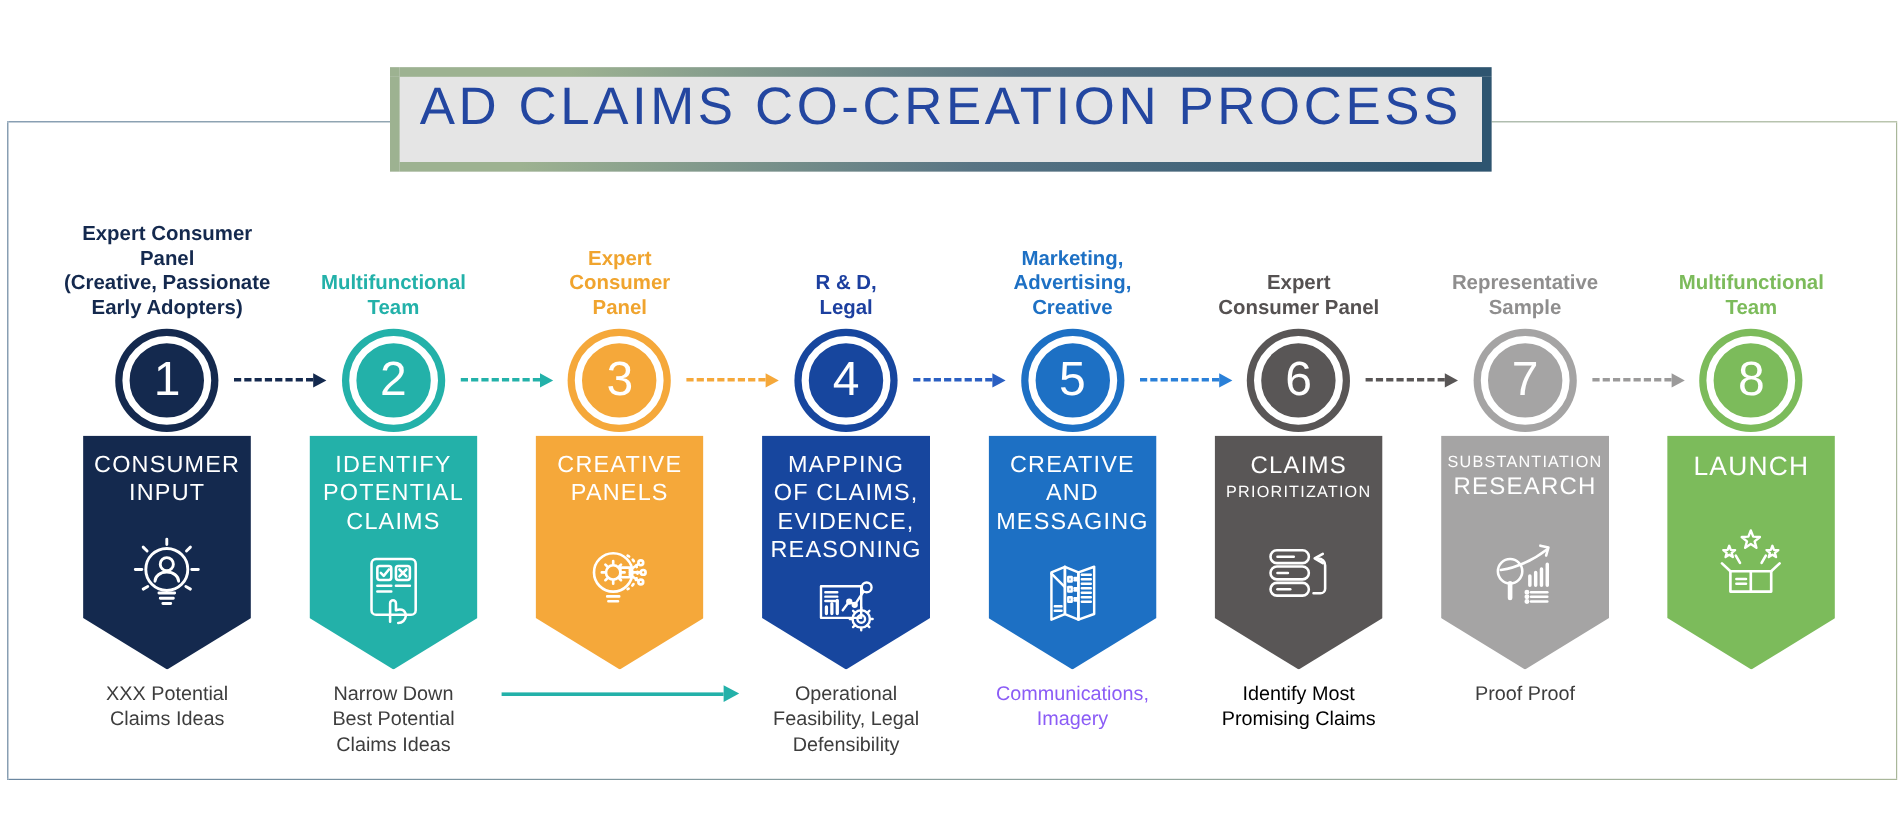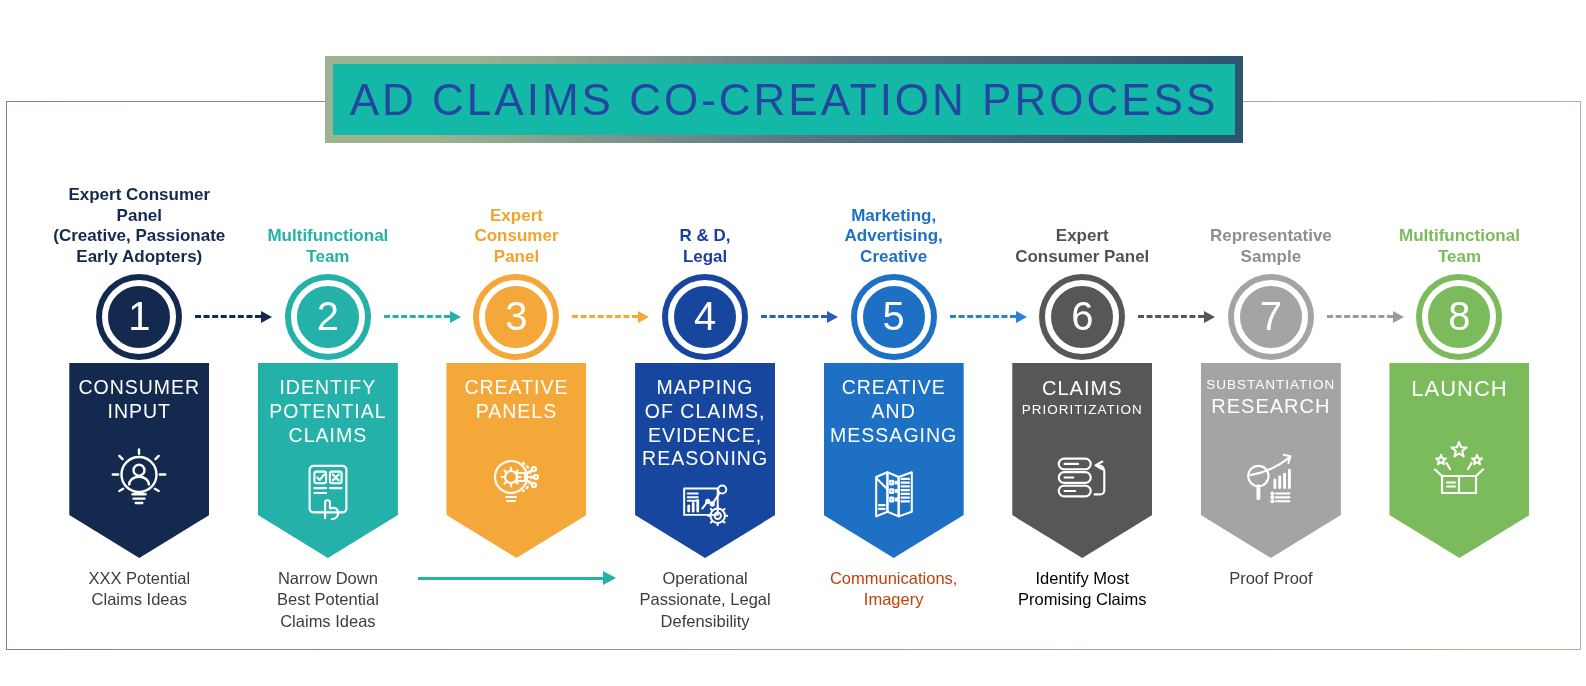--- a/index.html
+++ b/index.html
@@ -7,23 +7,23 @@
     width:1586px;height:686px;position:relative;overflow:hidden;
     font-family:"Liberation Sans",sans-serif;
   }
   
   .frame{
     position:absolute;left:6px;top:101px;width:1573px;height:547px;
     border:1px solid;border-image:linear-gradient(90deg,var(--f1,#6b87a0),var(--f2,#a9b79a)) 1;
   }
   
   .title-box{
-    position:absolute;left:325px;top:56px;width:918px;height:87px;background:#14b8a6;
+    position:absolute;left:325px;top:56px;width:918px;height:87px;background:#e5e5e5;
     border:8px solid;border-image:linear-gradient(115deg,var(--t1,#9db291) 15%,#587484 55%,var(--t2,#2e5570) 95%) 1;
-    display:flex;align-items:center;justify-content:center;z-index:3;box-sizing:border-box;
+    display:flex;align-items:flex-start;justify-content:center;z-index:3;box-sizing:border-box;
   }
   .title-text{font-size:44px;font-weight:300;letter-spacing:3px;white-space:nowrap;}
   
   .columns{position:absolute;left:45px;top:205px;display:flex;z-index:2;}
   .col{width:188.6px;display:flex;flex-direction:column;align-items:center;}
   .team-label{
     height:62px;display:flex;align-items:flex-end;justify-content:center;
     text-align:center;font-weight:700;font-size:17px;line-height:1.2;white-space:pre-line;
   }
   .circle{
@@ -174,21 +174,21 @@
           <circle cx="35" cy="29" r="1.8"></circle>
             <circle cx="40" cy="32" r="1.8"></circle>
           <circle cx="51" cy="16" r="4.5"></circle>
           <circle cx="46" cy="45" r="8"></circle>
             <circle cx="46" cy="45" r="3.5"></circle>
           <path d="M46 34.5 v2.5 M46 53 v2.5 M35.5 45 h2.5 M54 45 h2.5 M38.5 37.5 l1.8 1.8 M51.7 50.7 l1.8 1.8 M53.5 37.5 l-1.8 1.8 M40.3 50.7 l-1.8 1.8"></path>
         </svg>
       </div>
     </div>
     <div class="description" style="color: rgb(61, 61, 61);">Operational
-Passionate, Legal
+Feasibility, Legal
 Defensibility</div>
   </div>
 
   <div class="col">
     <div class="team-label" style="color: rgb(29, 112, 196);">Marketing,
 Advertising,
 Creative</div>
     <div class="circle" style="background-color: rgb(29, 112, 196);">
       <div class="circle-core" style="background-color: rgb(29, 112, 196);">
         <span class="num">5</span>
@@ -208,21 +208,21 @@
           <rect x="28" y="20" width="3" height="4"></rect>
             <path d="M33.5 21 h2.5 M33.5 23 h2.5"></path>
           <rect x="28" y="29" width="3" height="4"></rect>
             <path d="M33.5 30 h2.5 M33.5 32 h2.5"></path>
           <rect x="28" y="38" width="3" height="4"></rect>
             <path d="M33.5 39 h2.5 M33.5 41 h2.5"></path>
           <path d="M40 18 h8 M40 22 h8 M40 26 h8 M40 30 h8 M40 34 h8 M40 38 h8 M40 42 h8"></path>
         </svg>
       </div>
     </div>
-    <div class="description" style="color: #c2410c;">Communications,
+    <div class="description" style="color: #8b5cf6;">Communications,
 Imagery</div>
   </div>
 
   <div class="col">
     <div class="team-label" style="color: rgb(85, 81, 81);">Expert
 Consumer Panel</div>
     <div class="circle" style="background-color: rgb(89, 86, 86);">
       <div class="circle-core" style="background-color: rgb(89, 86, 86);">
         <span class="num">6</span>
       </div>

